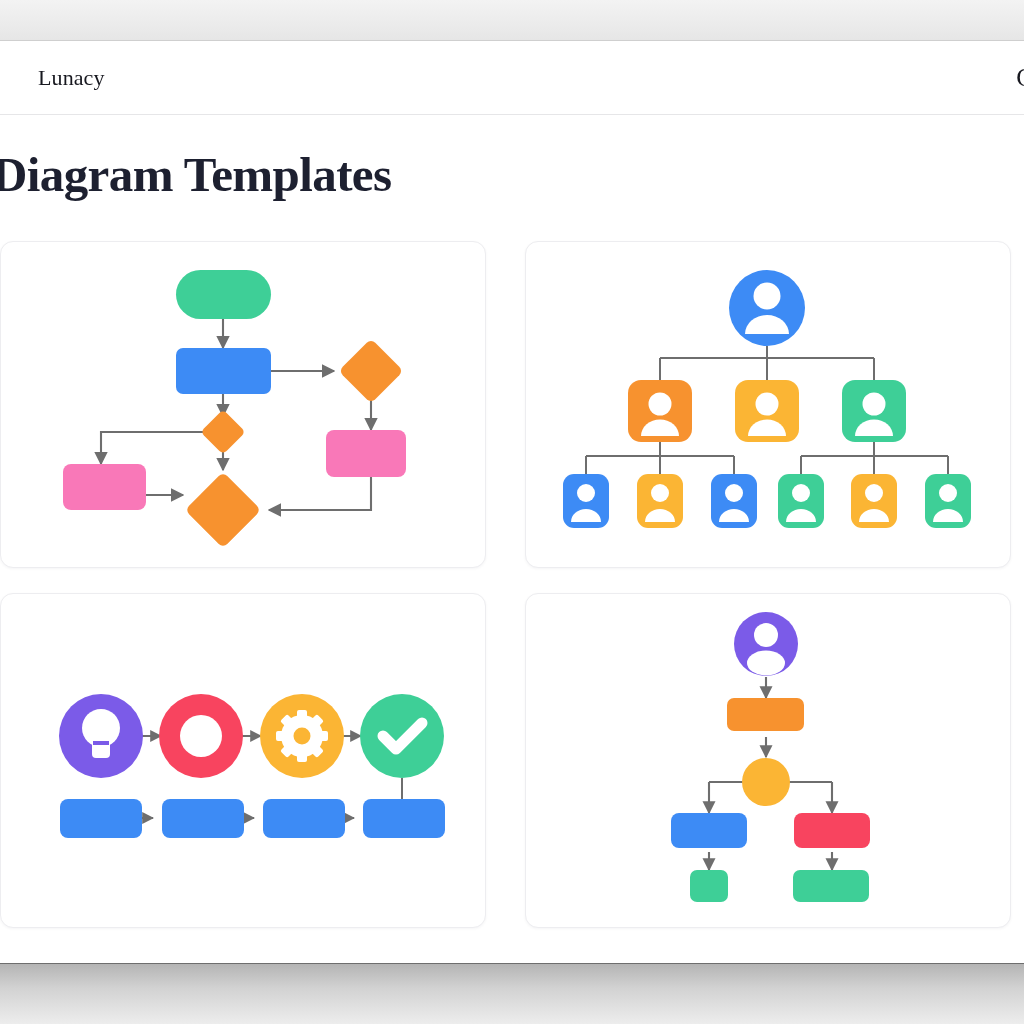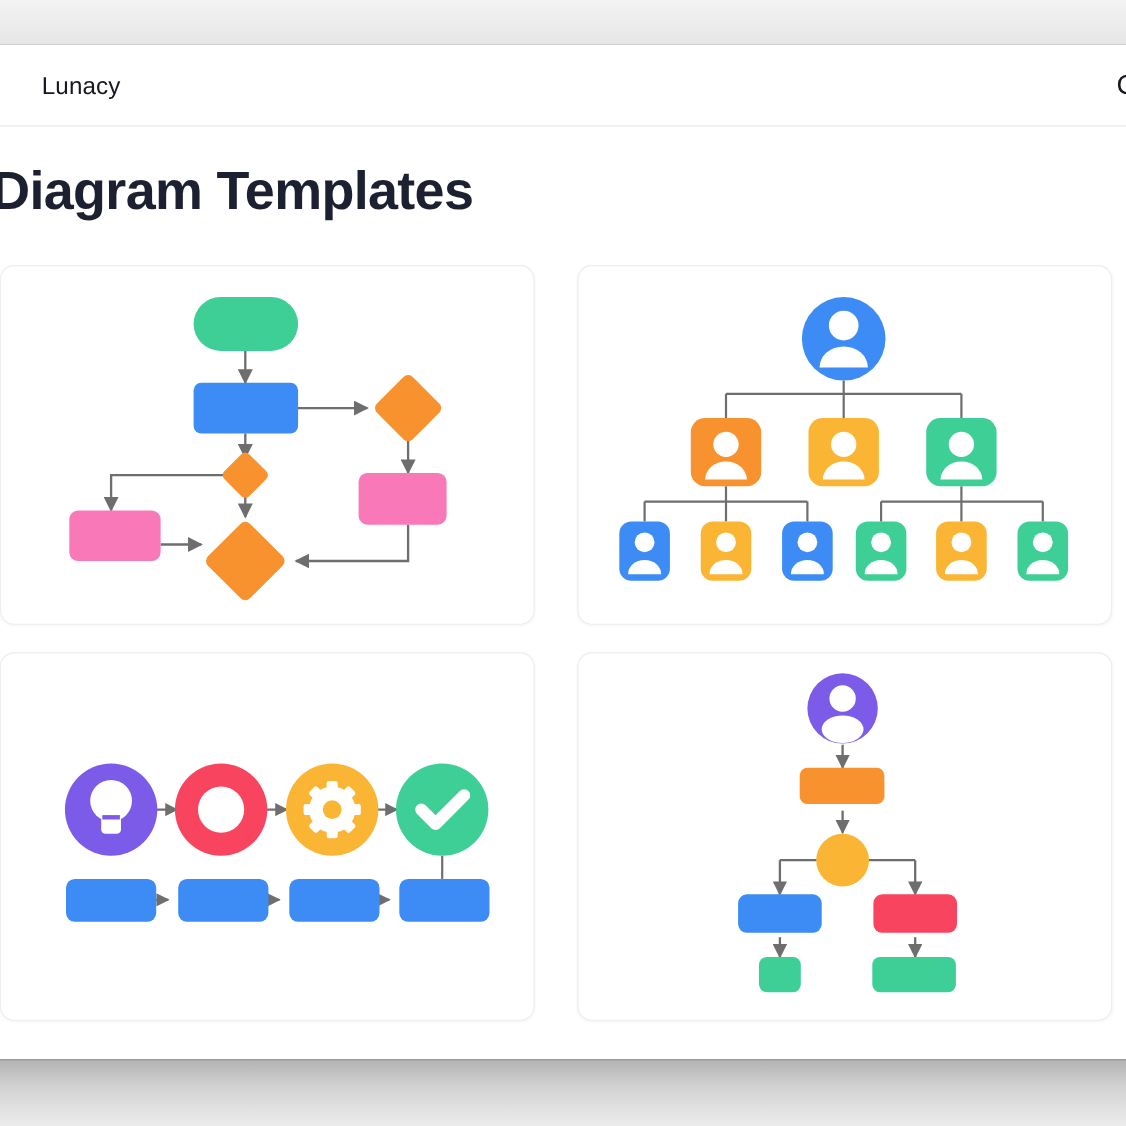--- a/index.html
+++ b/index.html
@@ -3,21 +3,21 @@
 <meta charset="utf-8">
 <title>Lunacy — Diagram Templates</title>
 <style>
   html,body{margin:0;padding:0;}
   body{
     width:1024px;height:1024px;overflow:hidden;
     background:#ffffff;
     font-family:"Liberation Sans","DejaVu Sans",sans-serif;
     -webkit-font-smoothing:antialiased;
   }
-  .screen{position:relative;width:900px;height:1024px;background:#ffffff;}
+  .screen{position:relative;width:900px;height:1024px;background:#ffffff;font-family:Liberation Serif, serif;}
 
   
   .chrome-top{
     position:absolute;left:0;top:0;width:1024px;height:41px;
     background:linear-gradient(180deg,#f3f3f3 0%,#ececec 55%,#e6e6e6 100%);
     border-bottom:1px solid #cfcfcf;box-sizing:border-box;
   }
   .chrome-bottom{
     position:absolute;left:0;top:963px;width:1024px;height:61px;
     background:linear-gradient(180deg,#b4b4b4 0%,#d2d2d2 40%,#ededed 100%);

